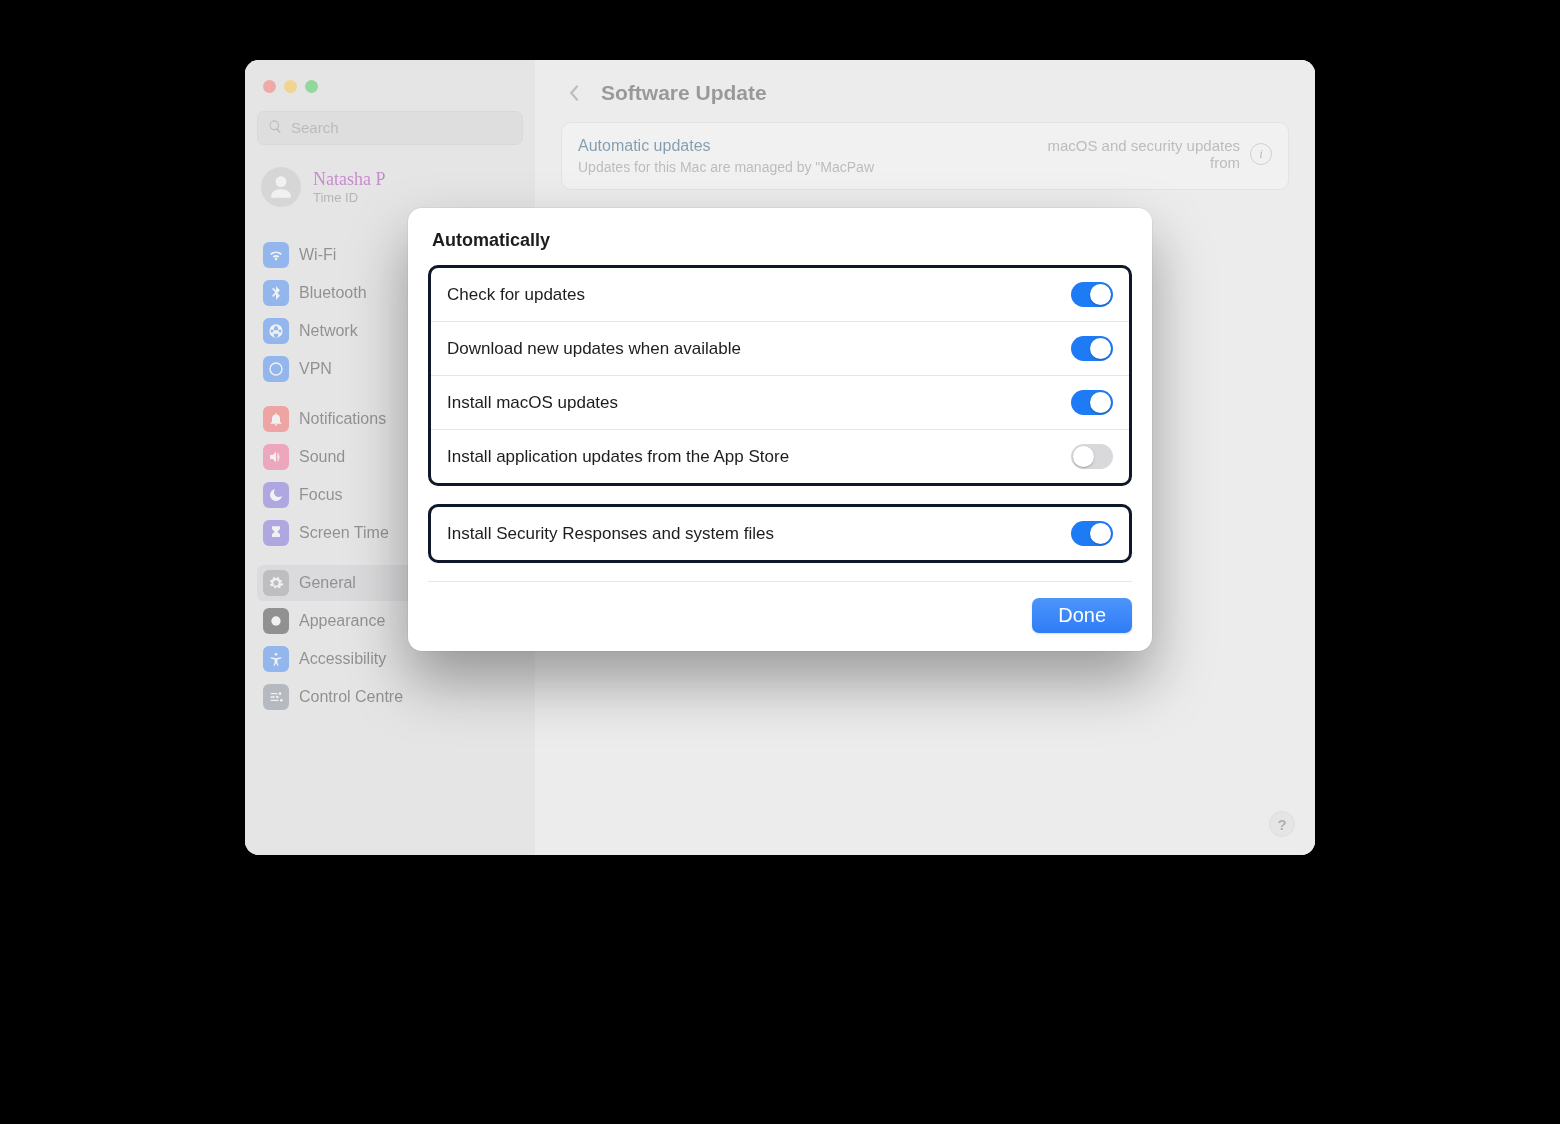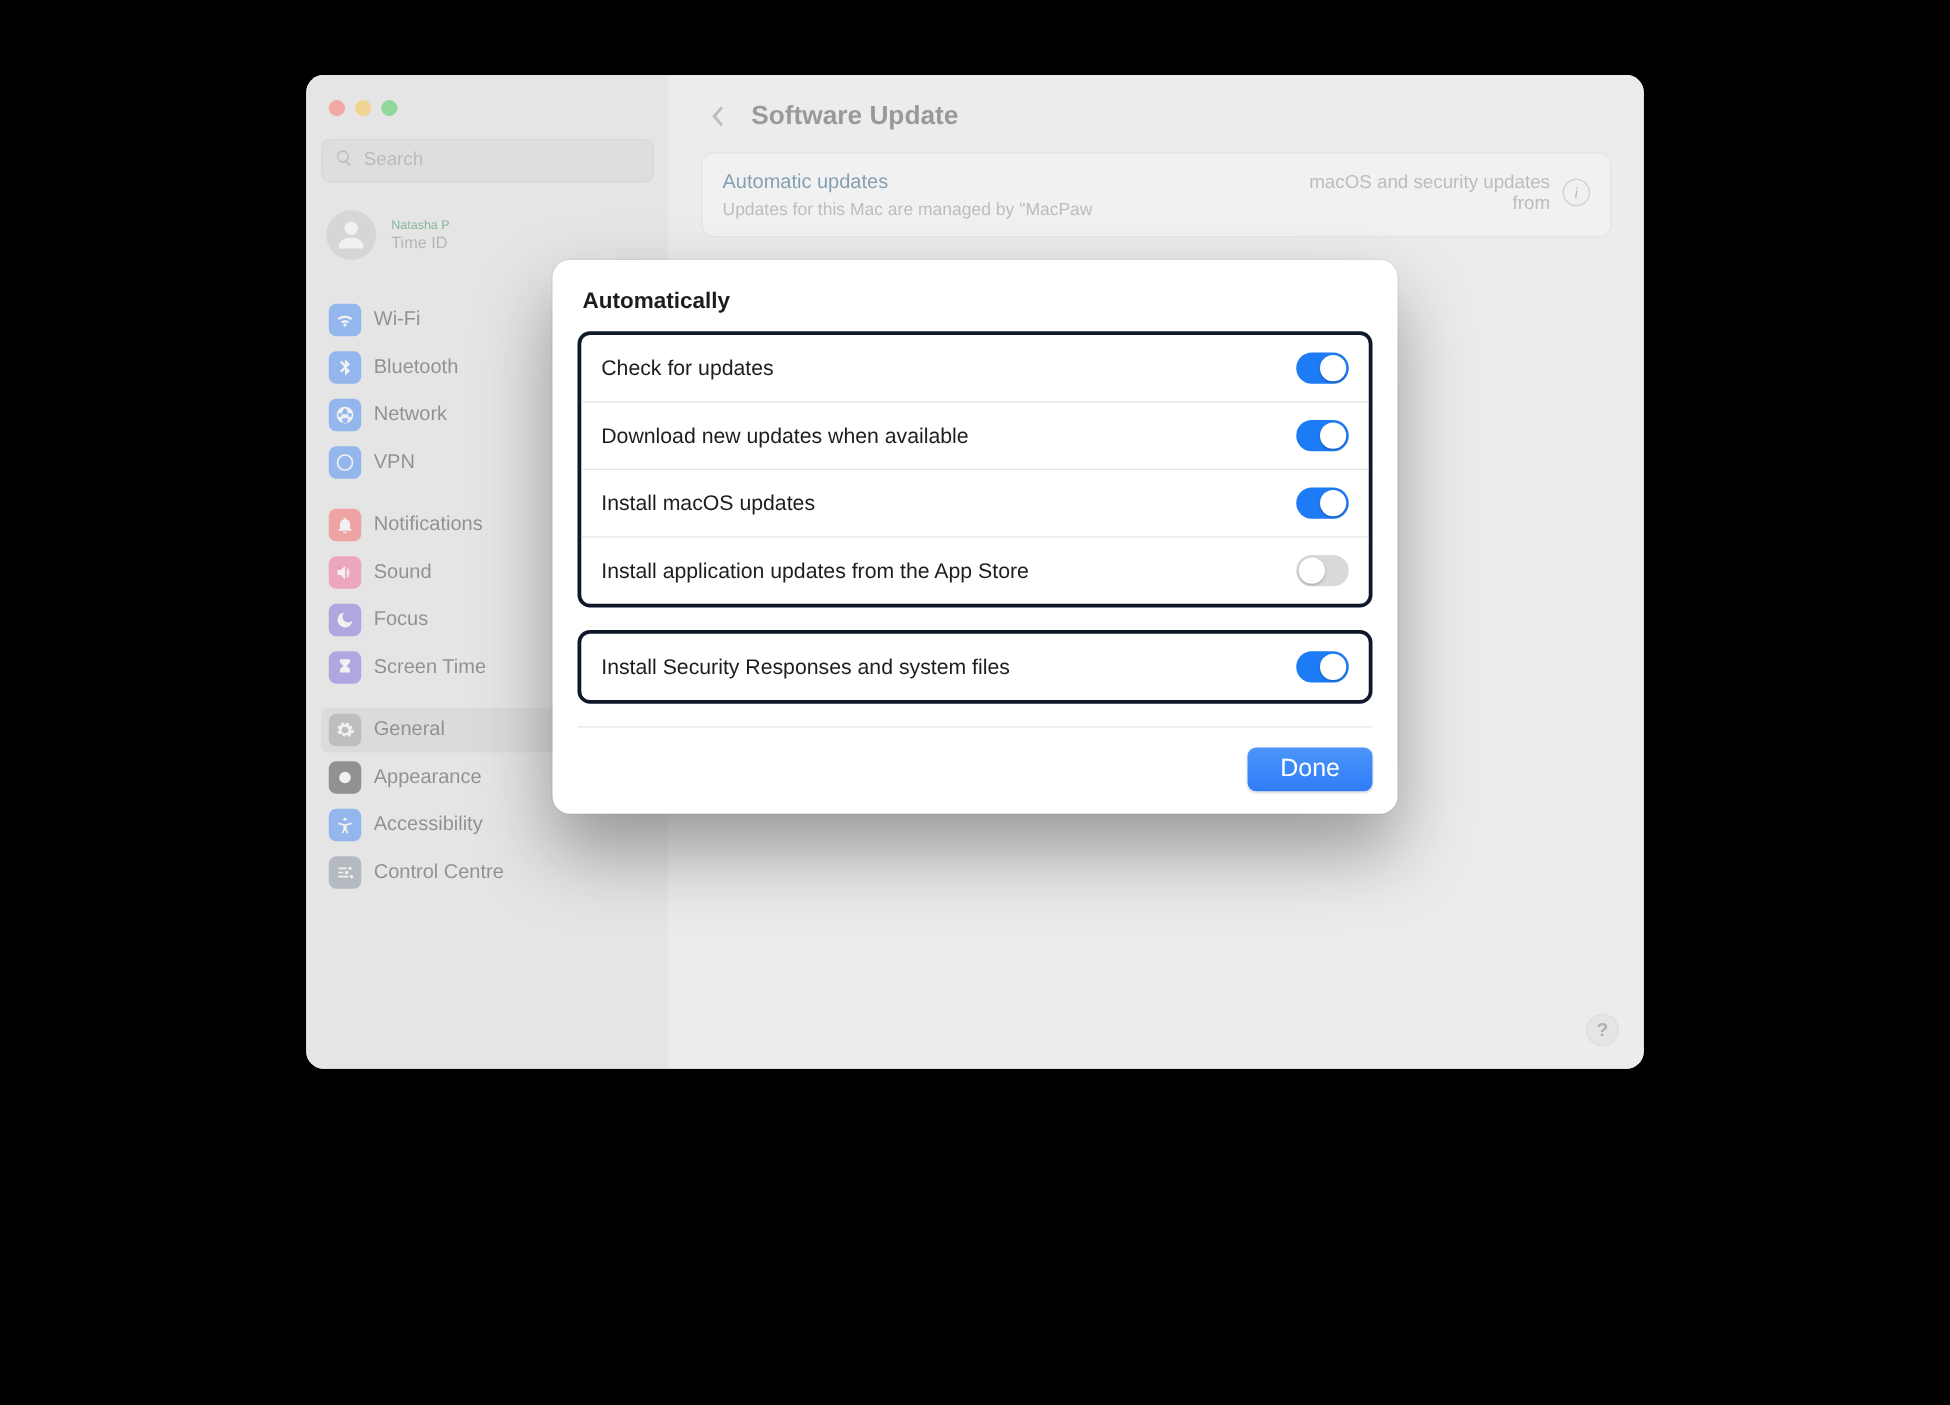--- a/index.html
+++ b/index.html
@@ -70,21 +70,21 @@
     gap: 12px;
     padding: 6px 4px;
     margin-bottom: 10px;
   }
   .avatar {
     width: 40px; height: 40px; border-radius: 50%;
     background: #c4c4c6;
     display: flex; align-items: center; justify-content: center;
   }
   .avatar svg { width: 26px; height: 26px; fill: #fff; }
-  .user-name { font-size: 10px; color: #15803d; }
+  .user-name { font-size: 18px; color: #a21caf; font-family: Liberation Serif, serif; }
   .user-sub { font-size: 13px; color: #7a7a7e; }
   .side-group { display:flex; flex-direction:column; gap:2px; margin-top:8px; }
   .side-item {
     display: flex; align-items: center; gap: 10px;
     padding: 5px 6px; border-radius: 6px;
     cursor: default;
   }
   .side-item.selected { background: #cfcfd2; }
   .side-icon {
     width: 26px; height: 26px; border-radius: 6px;
@@ -144,21 +144,21 @@
   }
 
   
   .modal-wrap {
     position:absolute; inset:0;
     display:flex; align-items:flex-start; justify-content:center;
     z-index:10;
   }
   .modal {
     margin-top: 148px;
-    width: 676px;
+    width: 744px;
     background:#fff;
     border-radius:14px;
     box-shadow:0 30px 60px rgba(0,0,0,0.35), 0 0 0 1px rgba(0,0,0,0.04);
     padding: 22px 20px 18px 20px;
     display:flex; flex-direction:column;
   }
   .modal-title { font-size:18px; font-weight:700; color:#1d1d1f; margin-bottom:14px; padding-left:4px;}
   .modal-group {
     border:3px solid #0f172a;
     border-radius:10px;

